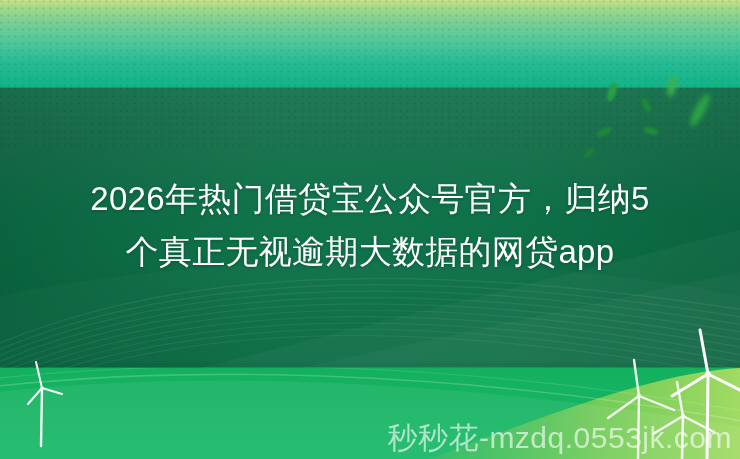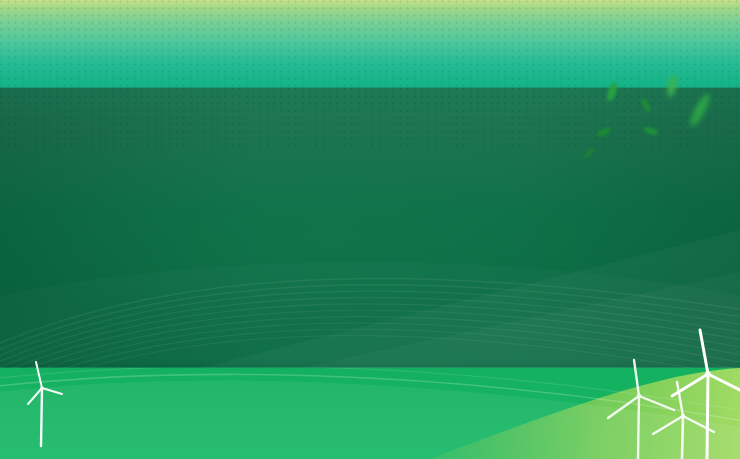--- a/index.html
+++ b/index.html
@@ -209,15 +209,18 @@
 
     <g stroke="#ffffff" stroke-linecap="round" fill="none" opacity="1">
       <line x1="708" y1="374" x2="707" y2="459" stroke-width="3"></line>
       <line x1="708" y1="374" x2="700" y2="330" stroke-width="3"></line>
       <line x1="708" y1="374" x2="744" y2="392" stroke-width="3"></line>
       <line x1="708" y1="374" x2="672" y2="396" stroke-width="3"></line>
       <circle cx="708" cy="374" r="2.8" fill="#ffffff" stroke="none"></circle>
     </g>
   </svg>
 
-
+  <div class="headline">2026年热门借贷宝公众号官方，归纳5
+个真正无视逾期大数据的网贷app</div>
+
+  <div class="watermark">秒秒花-mzdq.0553jk.com</div>
 
 </div>
 
 </body></html>

